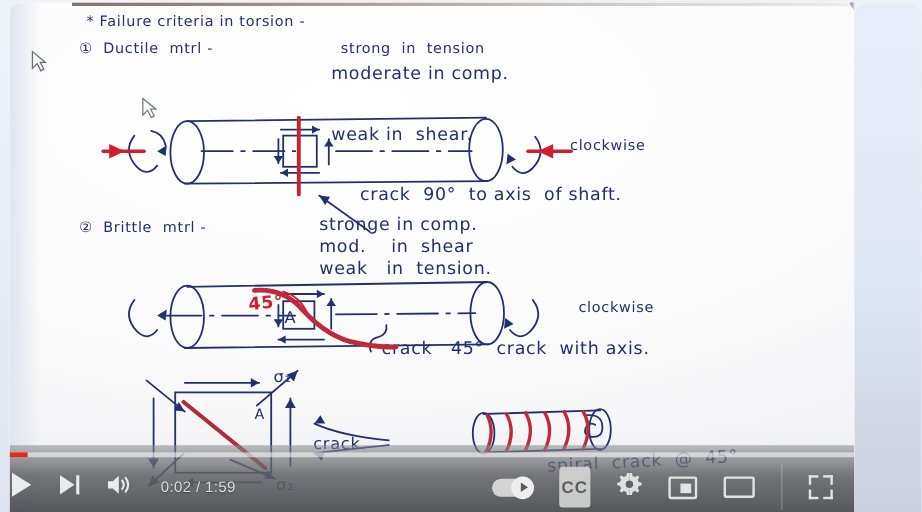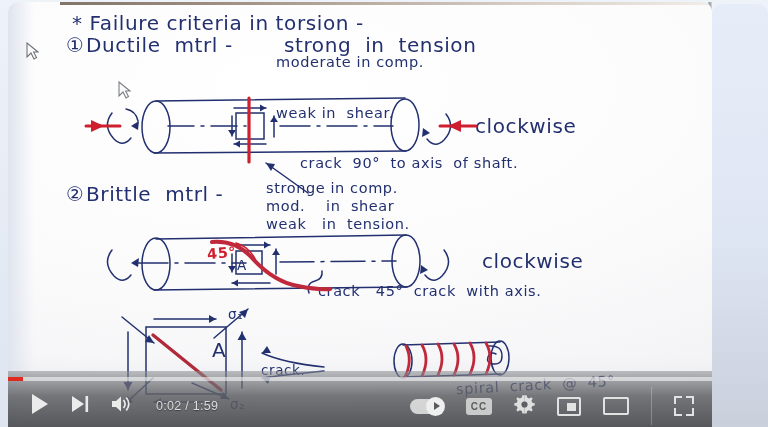--- a/index.html
+++ b/index.html
@@ -56,21 +56,21 @@
   
   .hw{
     position:absolute;
     font-family:"DejaVu Sans", sans-serif;
     color:#2b3f8c;
     white-space:pre;
     letter-spacing:.6px;
   }
   .hw.ink{ color:#23306f; }
   .hw.red{ color:#cf1f2e; }
-  .s16{ font-size:20px; }
+  .s16{ font-size:12px; }
   .s15{ font-size:14.5px; }
   .s14{ font-size:13.5px; }
   .bold{ font-weight:bold; }
 
   svg.overlay{ position:absolute; left:0; top:0; width:704px; height:425px; }
 
   
   .cursor{ position:absolute; width:13px; height:18px; }
 
   
@@ -83,43 +83,43 @@
     background:rgba(255,255,255,.55);
   }
   .progress-played{
     position:absolute; left:0; top:0; height:4px; width:2.2%;
     background:#e02a1f;
   }
   .btn-row{
     position:absolute; left:0; right:0; top:14px; height:42px;
     display:flex; align-items:center;
   }
-  .left-ctrls{ display:flex; align-items:center; padding-left:22px; gap:20px; }
+  .left-ctrls{ display:flex; align-items:center; gap:20px; }
   .right-ctrls{ margin-left:auto; display:flex; align-items:center; gap:22px; padding-right:18px; }
   .ic{ display:block; opacity:.95; }
   .time{
     color:#dcdcdc; font-size:12.5px; font-family:"Liberation Sans", sans-serif;
     letter-spacing:.3px; margin-left:4px; text-shadow:0 1px 1px rgba(0,0,0,.4);
   }
   .autoplay{
     width:34px; height:15px; border-radius:8px;
     background:rgba(235,235,235,.82); position:relative;
   }
   .autoplay .knob{
     position:absolute; right:-1px; top:-2px; width:19px; height:19px; border-radius:50%;
     background:#efefef; display:flex; align-items:center; justify-content:center;
   }
   .autoplay .knob i{
     width:0;height:0;border-left:6px solid #5a5a5a;
     border-top:4px solid transparent;border-bottom:4px solid transparent;
     margin-left:2px; display:block;
   }
   .cc{
-    width:26px;height:17px;border-radius:3px;background:rgba(220,220,220,.85);
-    color:#5d5d5d;font-size:10px;font-weight:bold;letter-spacing:1px;
+    width:26px;height:34px;border-radius:3px;background:rgba(220,220,220,.85);
+    color:#5d5d5d;font-size:14px;font-weight:bold;letter-spacing:1px;
     display:flex;align-items:center;justify-content:center;
     font-family:"Liberation Sans", sans-serif;
   }
   .boxed{
     width:24px;height:19px;border:2.3px solid #e2e2e2;border-radius:2px;
     position:relative;
   }
   .boxed .inner{
     position:absolute; right:3px; bottom:3px; width:9px; height:8px; background:#e2e2e2;
   }

